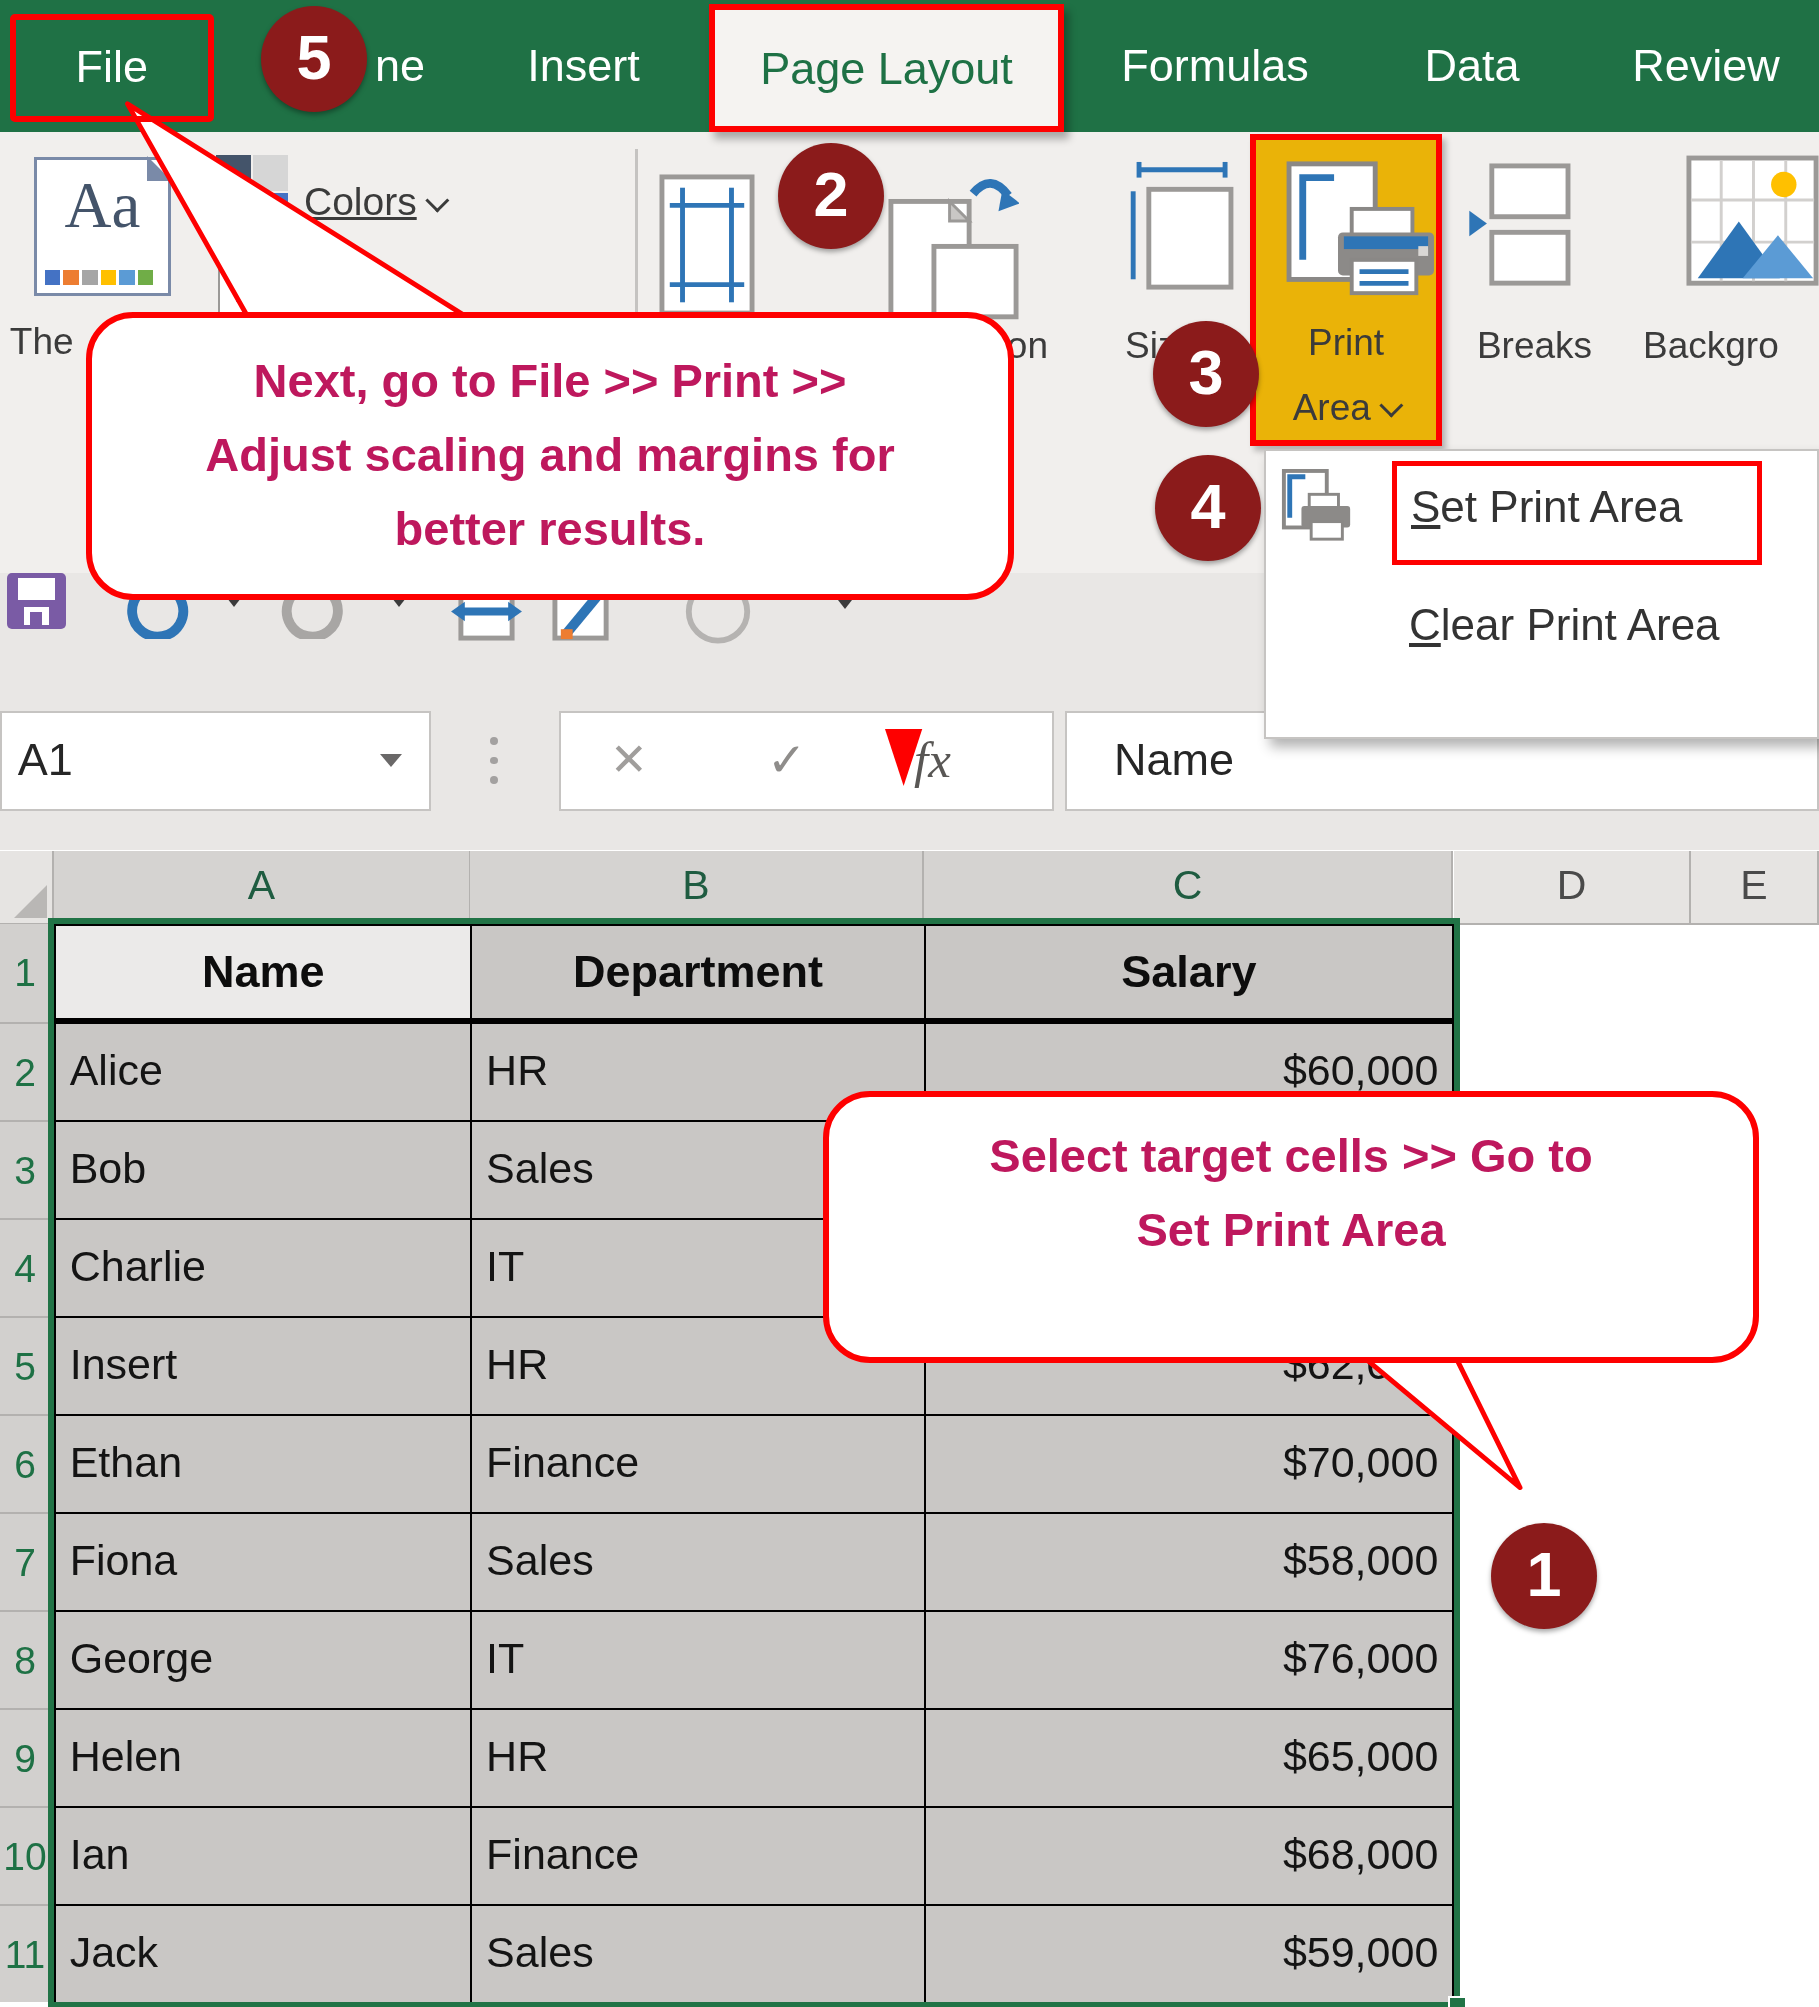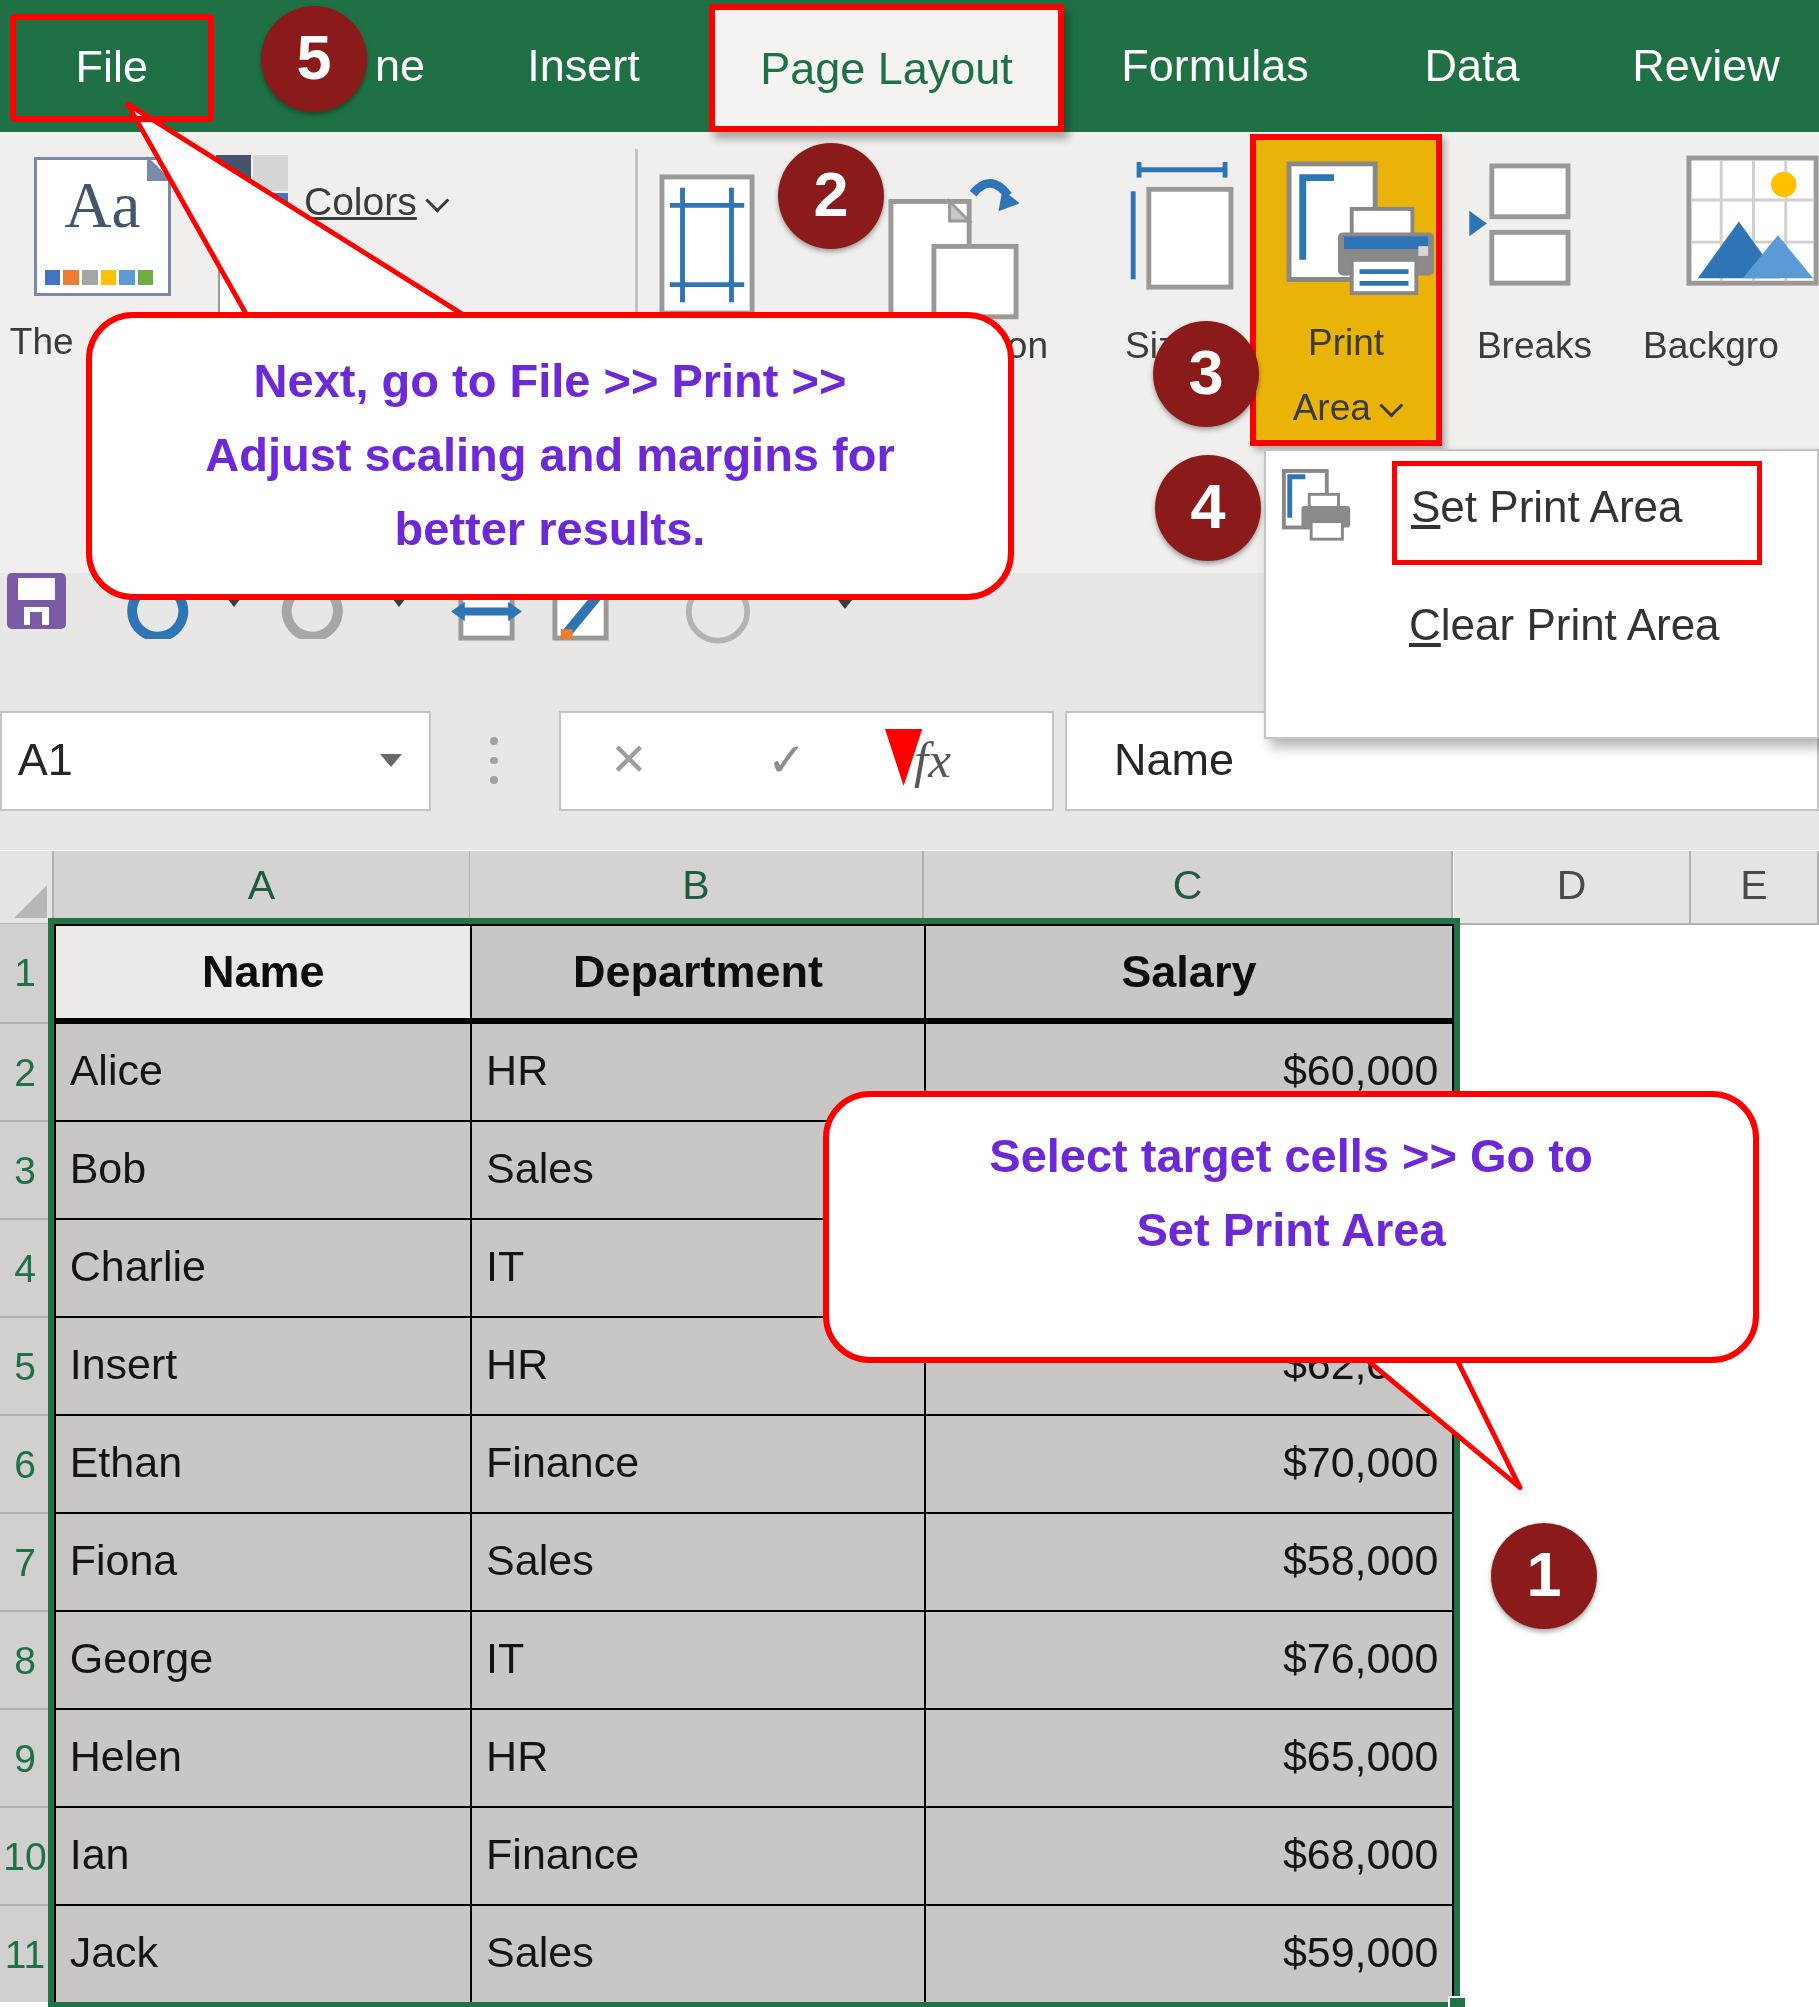--- a/index.html
+++ b/index.html
@@ -67,21 +67,21 @@
   .trow{display:flex;height:98px;box-sizing:border-box;}
   .cell{box-sizing:border-box;border-right:2.9px solid #000;border-bottom:2.9px solid #000;background:#c9c7c5;font-size:43px;color:#141414;line-height:92px;padding-left:13.7px;white-space:nowrap;overflow:hidden;}
   .cA{width:417px;} .cB{width:454px;} .cC{width:529px;}
   .hcell{font-weight:bold;font-size:45px;text-align:center;padding-left:0;border-bottom:6.9px solid #000;color:#0d0d0d;}
   .active-cell{background:#ebeae9;}
   .salary{text-align:right;padding-right:13.7px;padding-left:16px;}
   .green-outline{left:48px;top:918px;width:1412px;height:1090px;border:6.9px solid #217346;box-sizing:border-box;z-index:5;pointer-events:none;}
   .fill-handle{left:1448px;top:1996px;width:18.6px;height:18.6px;background:#217346;border:2.9px solid #fff;box-sizing:border-box;z-index:6;}
 
   
-  .bubble{background:#fff;border:6.9px solid #fe0000;border-radius:47px;box-sizing:border-box;z-index:50;text-align:center;color:#6d28d9;font-weight:bold;font-size:47px;}
+  .bubble{background:#fff;border:6.9px solid #fe0000;border-radius:47px;box-sizing:border-box;z-index:50;text-align:center;color:#be185d;font-weight:bold;font-size:47px;}
   .bubble div{line-height:74px;}
   .badge{width:106px;height:106px;border-radius:50%;background:#8b1b1b;color:#fff;font-size:63px;font-weight:bold;text-align:center;line-height:102px;z-index:60;box-shadow:0 2.9px 4.9px rgba(0,0,0,.35);}
   .overlay-svg{left:0;top:0;z-index:45;pointer-events:none;}
   .icon-svg{z-index:3;}
 </style>
 </head>
 <body>
 
 <div class="stage">
 

